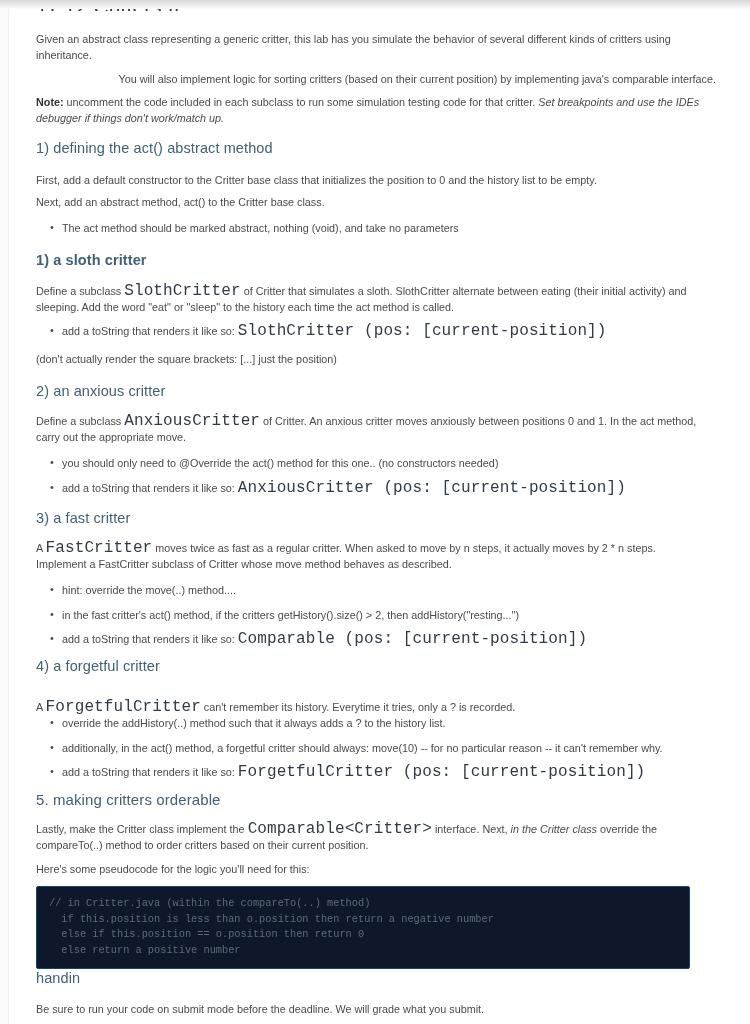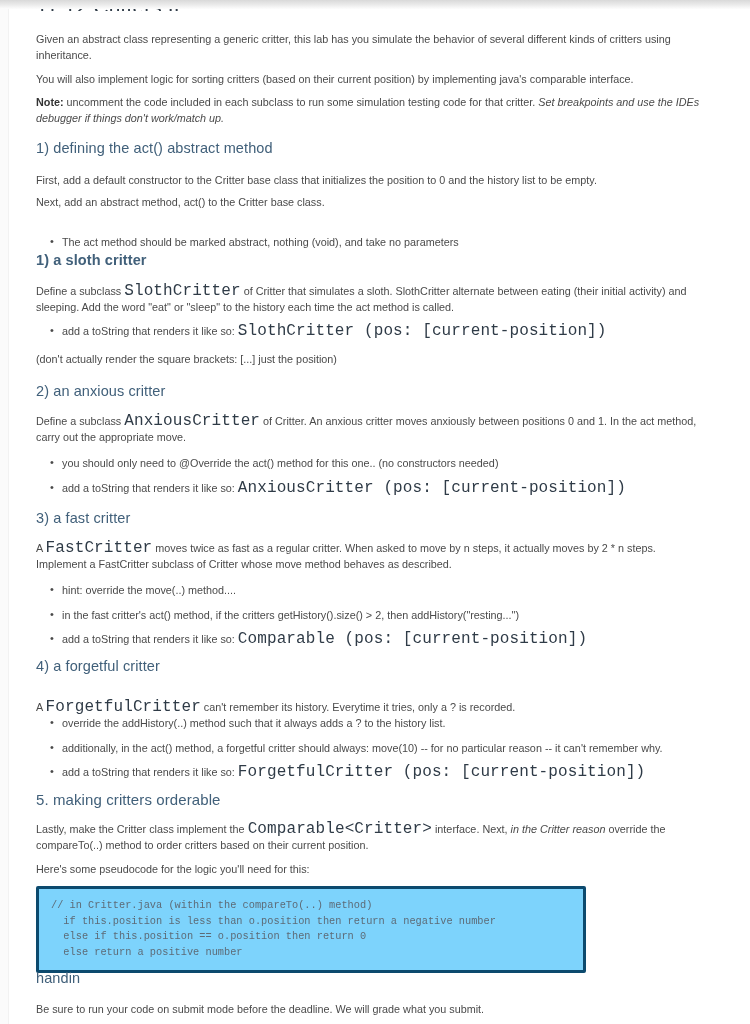--- a/index.html
+++ b/index.html
@@ -100,26 +100,26 @@
     font-family: "Liberation Mono", "DejaVu Sans Mono", monospace;
     font-size: 16px;
     color: #2f3b47;
     letter-spacing: 0.1px;
   }
 
   b, strong { color: #333; font-weight: bold; }
   i, em { font-style: italic; }
 
   pre.codeblock {
-    background: #7dd3fc;
-    border: 3px solid #0c4a6e;
+    background: #0f172a;
+    border: 1px solid #0c4a6e;
     border-radius: 2px;
     margin: 0;
     padding: 9px 12px 10px 12px;
-    width: 550px;
+    width: 654px;
     font-family: "Liberation Mono", "DejaVu Sans Mono", monospace;
     font-size: 10.3px;
     line-height: 15.5px;
     color: #5d6b77;
     white-space: pre;
     overflow: hidden;
   }
 
   
   .abs { position: absolute; left: 36px; }
@@ -129,28 +129,28 @@
 
 <div class="left-gutter"></div>
 <div class="top-strip"></div>
 
 <div class="page">
 
   <h1 class="doc-title abs" style="top:-1px;">11.12 Critters II</h1>
 
   <p class="abs" style="top:32px; width:645px;">Given an abstract class representing a generic critter, this lab has you simulate the behavior of several different kinds of critters using inheritance.</p>
 
-  <p class="abs" style="top:72px; width:680px;">You will also implement logic for sorting critters (based on their current position) by implementing java's comparable interface.</p>
+  <p class="abs" style="top:72px; width:680px;text-align:right;">You will also implement logic for sorting critters (based on their current position) by implementing java's comparable interface.</p>
 
   <p class="abs" style="top:95px; width:672px;"><b>Note:</b><span> uncomment the code included in each subclass to run some simulation testing code for that critter. </span><i>Set breakpoints and use the IDEs debugger if things don't work/match up.</i></p>
 
   <h2 class="section abs" style="top:140px;">1) defining the act() abstract method</h2>
   <p class="abs" style="top:173px; width:680px;">First, add a default constructor to the Critter base class that initializes the position to 0 and the history list to be empty.</p>
   <p class="abs" style="top:195px; width:680px;">Next, add an abstract method, act() to the Critter base class.</p>
-  <ul class="abs" style="top:235px; width:660px;">
+  <ul class="abs" style="top:221px; width:660px;">
     <li>The act method should be marked abstract, nothing (void), and take no parameters</li>
   </ul>
 
   <h2 class="section abs" style="top:252px;font-weight:bold;">1) a sloth critter</h2>
   <p class="abs" style="top:284px; width:668px;"><span>Define a subclass </span><code>SlothCritter</code><span> of Critter that simulates a sloth. SlothCritter alternate between eating (their initial activity) and sleeping. Add the word "eat" or "sleep" to the history each time the act method is called.</span></p>
   <ul class="abs" style="top:324px; width:660px;">
     <li><span>add a toString that renders it like so: </span><code>SlothCritter (pos: [current-position])</code></li>
   </ul>
   <p class="abs" style="top:352px; width:660px;">(don't actually render the square brackets: [...] just the position)</p>
 
@@ -171,21 +171,21 @@
 
   <h2 class="section abs" style="top:658px;">4) a forgetful critter</h2>
   <p class="abs" style="top:700px; width:660px;"><span>A </span><code>ForgetfulCritter</code><span> can't remember its history. Everytime it tries, only a ? is recorded.</span></p>
   <ul class="abs" style="top:716px; width:672px;">
     <li style="margin-bottom:9px;">override the addHistory(..) method such that it always adds a ? to the history list.</li>
     <li style="margin-bottom:9px;">additionally, in the act() method, a forgetful critter should always: move(10) -- for no particular reason -- it can't remember why.</li>
     <li><span>add a toString that renders it like so: </span><code>ForgetfulCritter (pos: [current-position])</code></li>
   </ul>
 
   <h2 class="section abs" style="top:791px; font-size:15px;">5. making critters orderable</h2>
-  <p class="abs" style="top:822px; width:652px;"><span>Lastly, make the Critter class implement the </span><code>Comparable&lt;Critter&gt;</code><span> interface. Next, </span><i>in the Critter reason</i><span> override the compareTo(..) method to order critters based on their current position.</span></p>
+  <p class="abs" style="top:822px; width:652px;"><span>Lastly, make the Critter class implement the </span><code>Comparable&lt;Critter&gt;</code><span> interface. Next, </span><i>in the Critter class</i><span> override the compareTo(..) method to order critters based on their current position.</span></p>
   <p class="abs" style="top:862px; width:660px;">Here's some pseudocode for the logic you'll need for this:</p>
   <pre class="codeblock abs" style="top:886px;">// in Critter.java (within the compareTo(..) method)
   if this.position is less than o.position then return a negative number
   else if this.position == o.position then return 0
   else return a positive number</pre>
 
   <h2 class="section abs" style="top:970px;">handin</h2>
   <p class="abs" style="top:1002px; width:660px;">Be sure to run your code on submit mode before the deadline. We will grade what you submit.</p>
 
 </div>

